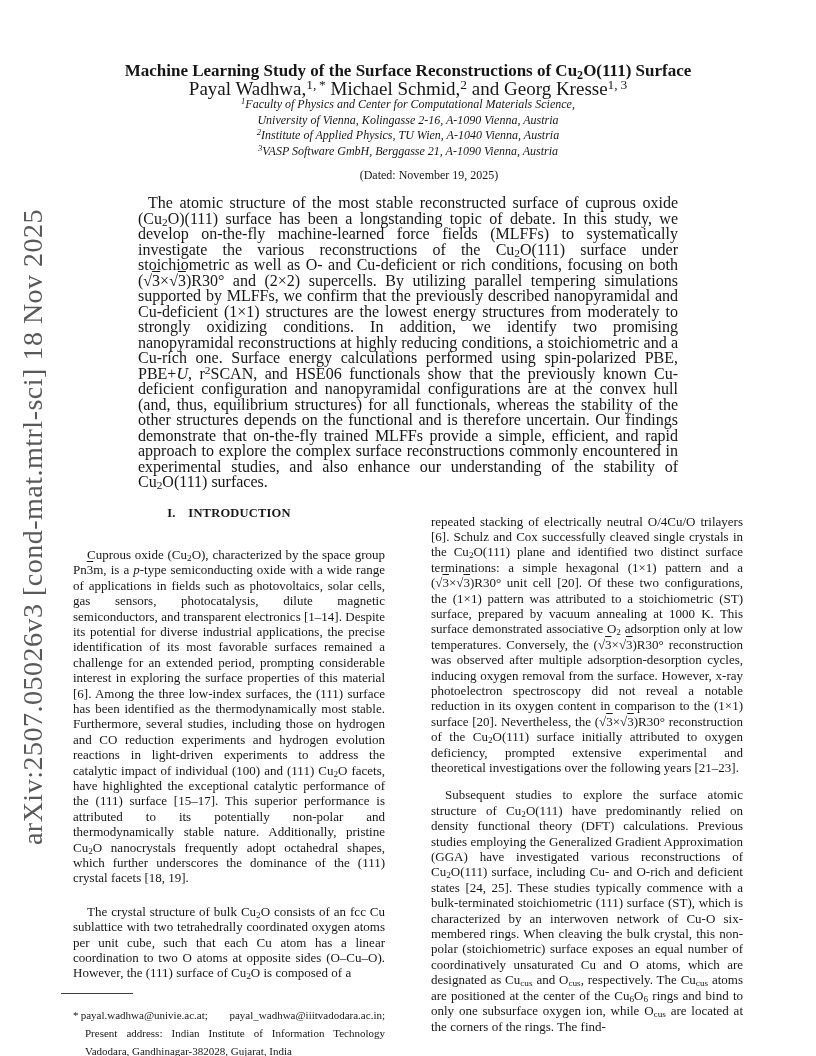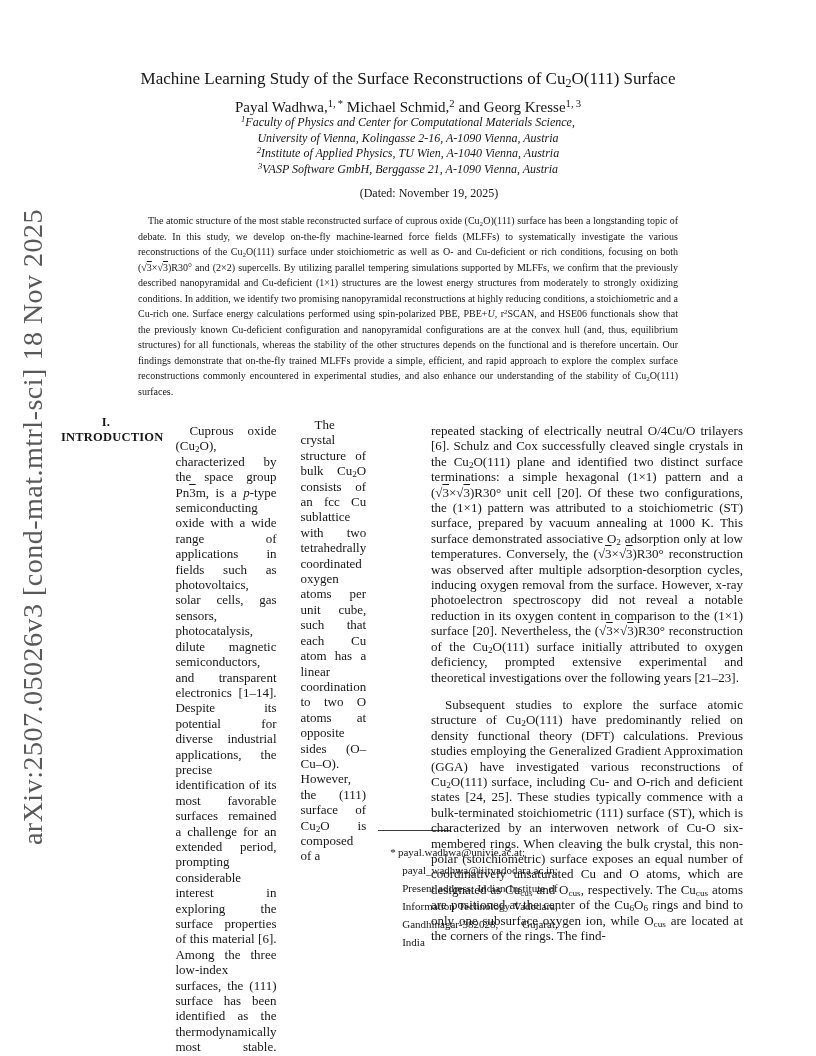--- a/index.html
+++ b/index.html
@@ -8,32 +8,32 @@
     background:#ffffff;overflow:hidden;color:#161616;
     font-family:"Liberation Serif","DejaVu Serif",serif;
   }
   
   .watermark{position:absolute;top:527px;left:33px;width:0;height:0;}
   .watermark span{
     position:absolute;transform:translate(-50%,-50%) rotate(-90deg);
     white-space:nowrap;font-size:28px;color:#595959;letter-spacing:.5px;
   }
   .header{text-align:center;padding-top:60px;}
-  .title{font-size:17px;font-weight:normal;margin:8px auto;width:680px;line-height:21px;}
-  .authors{font-size:15px;margin-top:10px;line-height:16px;}
+  .title{font-size:17px;font-weight:bold;margin:0 auto;width:680px;line-height:21px;}
+  .authors{font-size:19px;margin-top:0;line-height:16px;}
   .affils{}
   .affil{font-style:italic;font-size:12px;line-height:15.5px;}
   .dateline{font-size:12px;margin-top:8px;line-height:16px;padding-left:42px;}
   .abstract{
     width:540px;margin:12px auto 12px;text-align:justify;
-    font-size:10px;line-height:15.5px;text-indent:10px;
+    font-size:16px;line-height:15.5px;text-indent:10px;
   }
   .columns{width:694px;margin:8px auto 0;display:flex;gap:22px;}
   .col{width:336px;text-align:justify;font-size:13px;line-height:15.4px;}
-  .col-left{display:flex;flex-direction:row;height:552px;}
+  .col-left{display:flex;flex-direction:column;height:552px;}
   .section-heading{
     font-size:12.5px;font-weight:bold;text-align:center;
     margin:4px 0 14px 0;letter-spacing:.2px;
   }
   p{margin:12px;}
   p.indent{text-indent:14px;}
   p + p{margin-top:6px;}
   sub,sup{line-height:0;font-size:71%;}
   sub{vertical-align:-0.22em;}
   sup{vertical-align:0.45em;}

